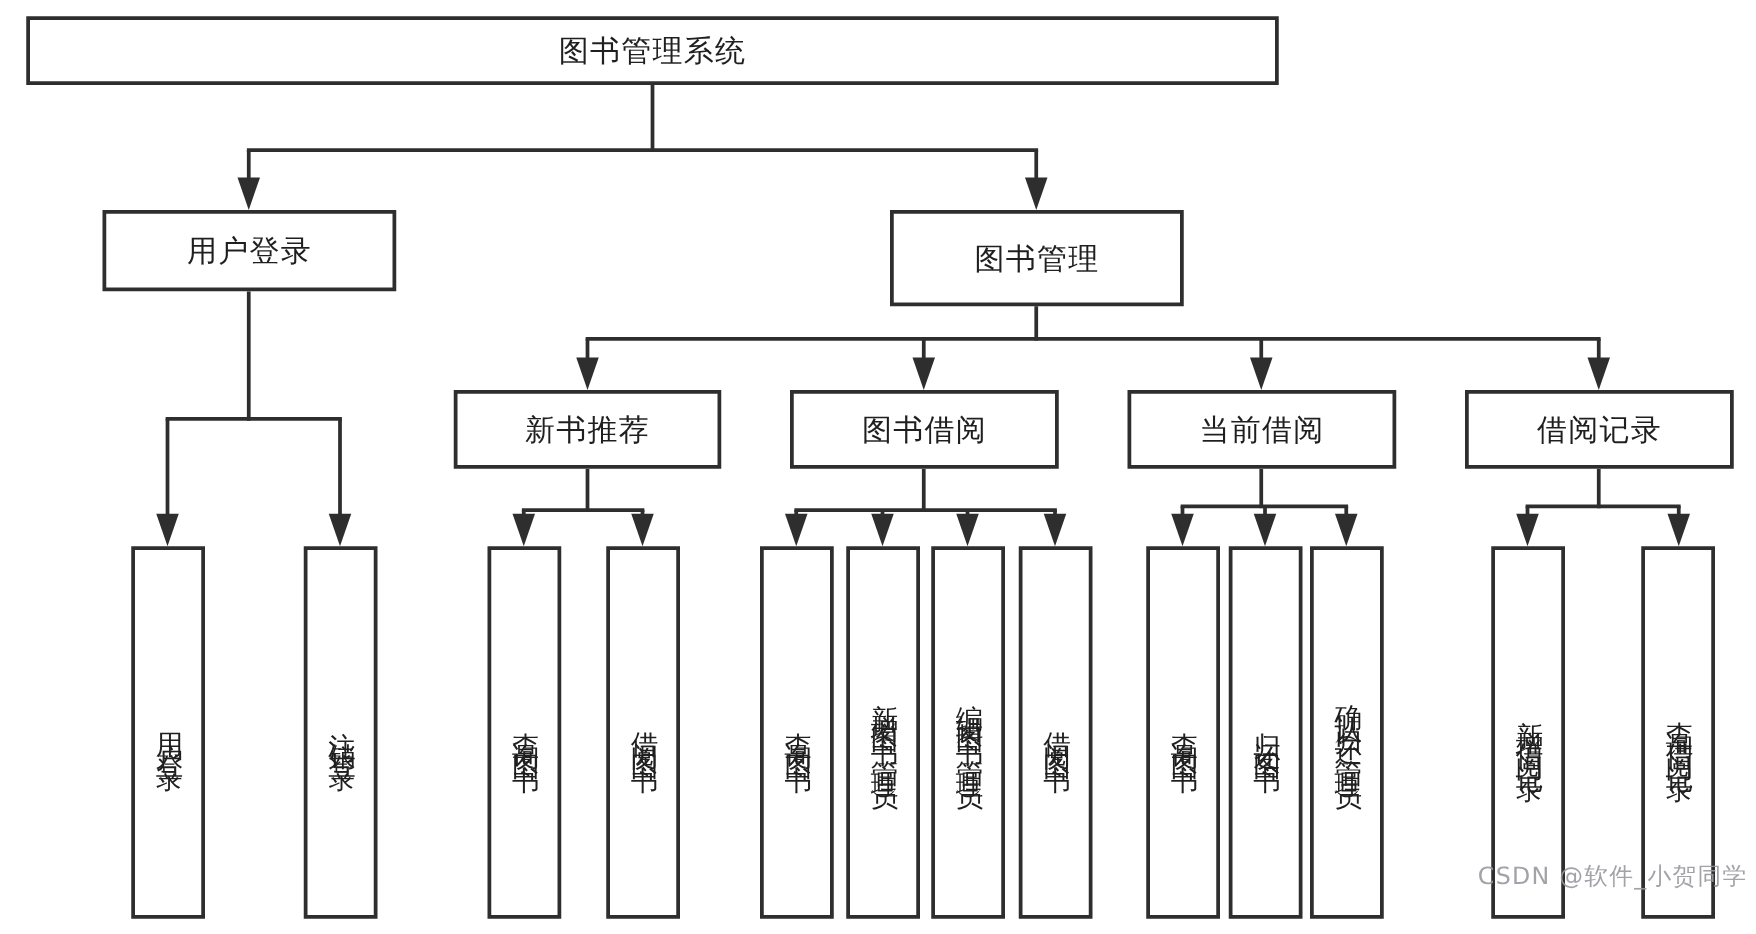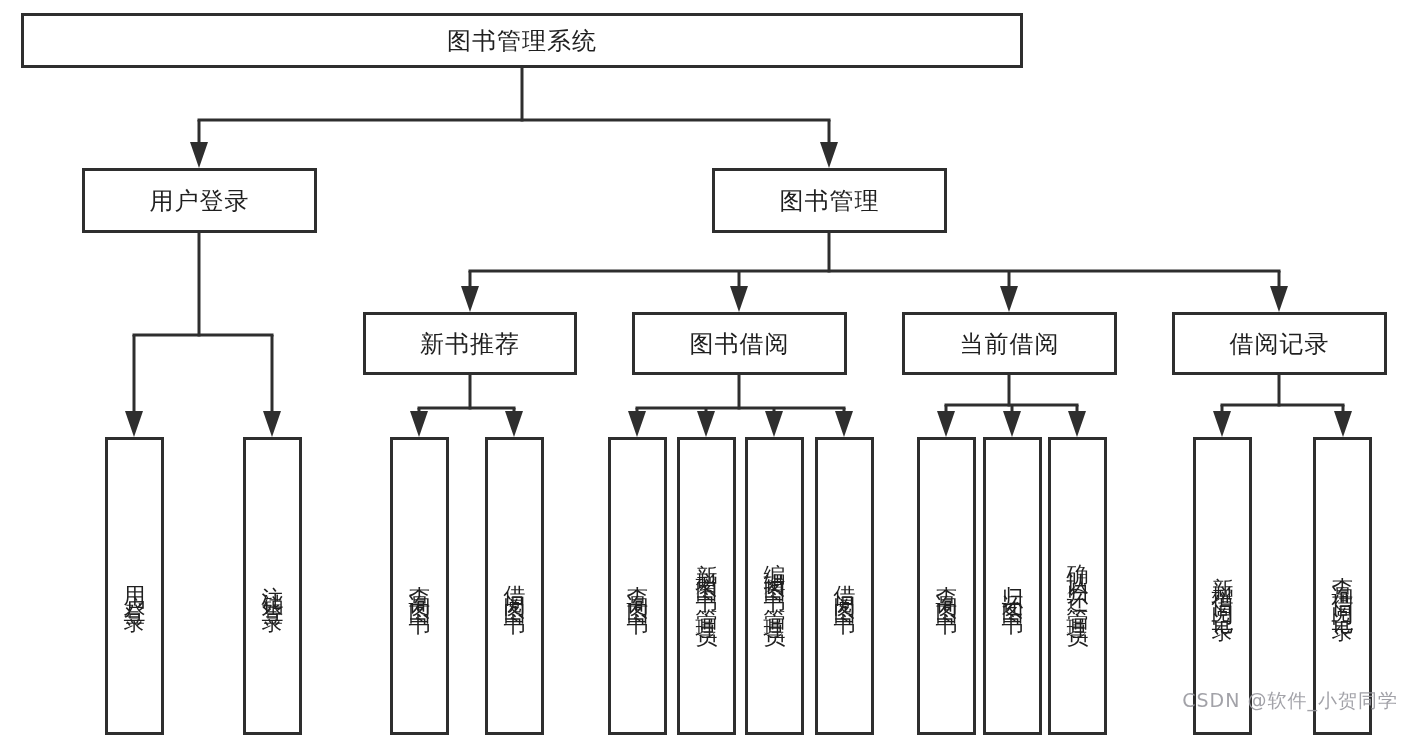--- a/index.html
+++ b/index.html
@@ -106,21 +106,21 @@
       <line x1="1220.5" y1="405" x2="1344.5" y2="405" stroke="#2e2e2e" stroke-width="3"></line>
       <line x1="1222" y1="405" x2="1222" y2="417" stroke="#2e2e2e" stroke-width="3"></line>
       <polygon points="1213,411 1231,411 1222,437" fill="#2e2e2e"></polygon>
       <line x1="1343" y1="405" x2="1343" y2="417" stroke="#2e2e2e" stroke-width="3"></line>
       <polygon points="1334,411 1352,411 1343,437" fill="#2e2e2e"></polygon>
     </svg>
 
   <div class="node h" style="left:21px;top:13px;width:1002px;height:55px;">图书管理系统</div>
 
   <div class="node h" style="left:82px;top:168px;width:235px;height:65px;">用户登录</div>
-  <div class="node h" style="left:712px;top:168px;width:235px;height:65px;">图书管理</div>
+  <div class="node h" style="left:712px;top:168px;width:235px;height:77px;">图书管理</div>
 
   <div class="node h" style="left:632px;top:312px;width:215px;height:63px;">图书借阅</div>
   <div class="node h" style="left:363px;top:312px;width:214px;height:63px;">新书推荐</div>
   <div class="node h" style="left:902px;top:312px;width:215px;height:63px;">当前借阅</div>
   <div class="node h" style="left:1172px;top:312px;width:215px;height:63px;">借阅记录</div>
 
   <div class="node v" style="left:105px;top:437px;width:59px;height:298px;">用户登录</div>
   <div class="node v" style="left:243px;top:437px;width:59px;height:298px;">注销登录</div>
 
   <div class="node v" style="left:390px;top:437px;width:59px;height:298px;">查询图书</div>

